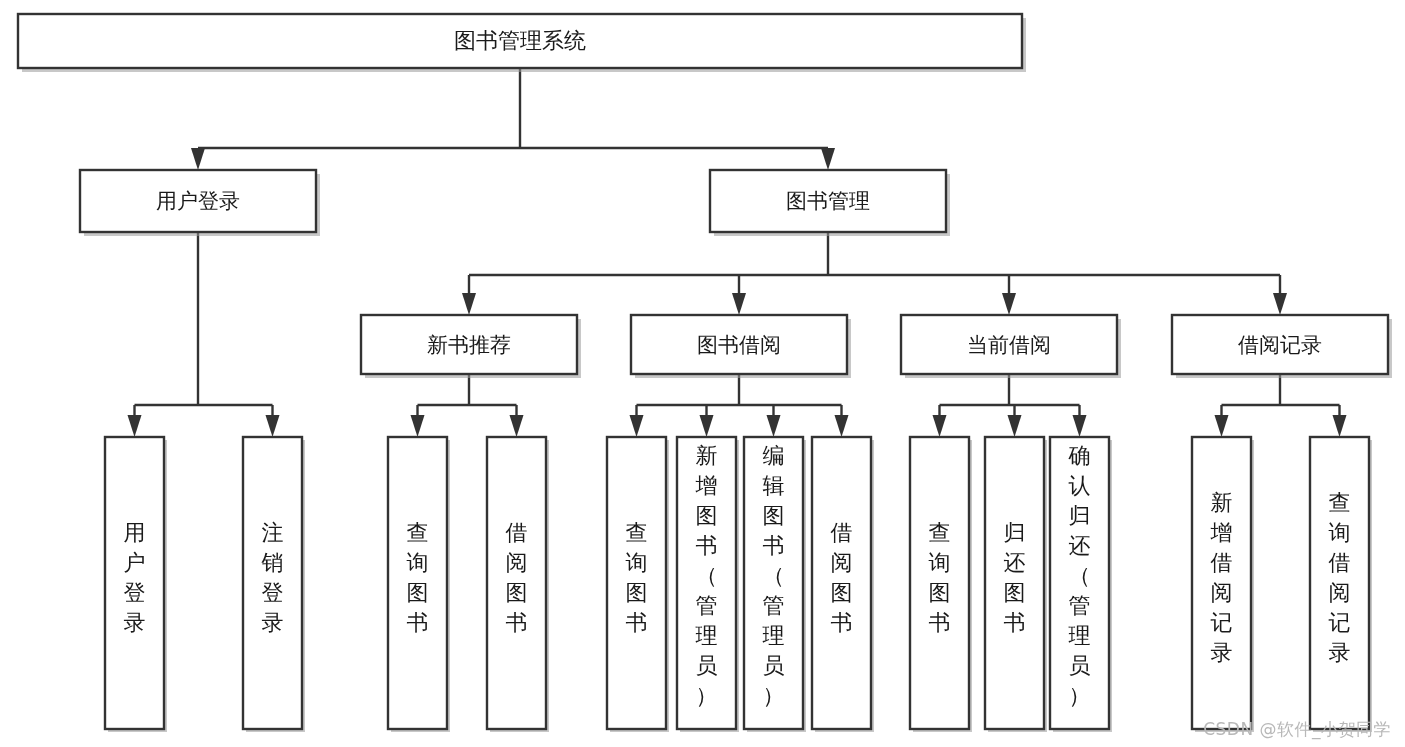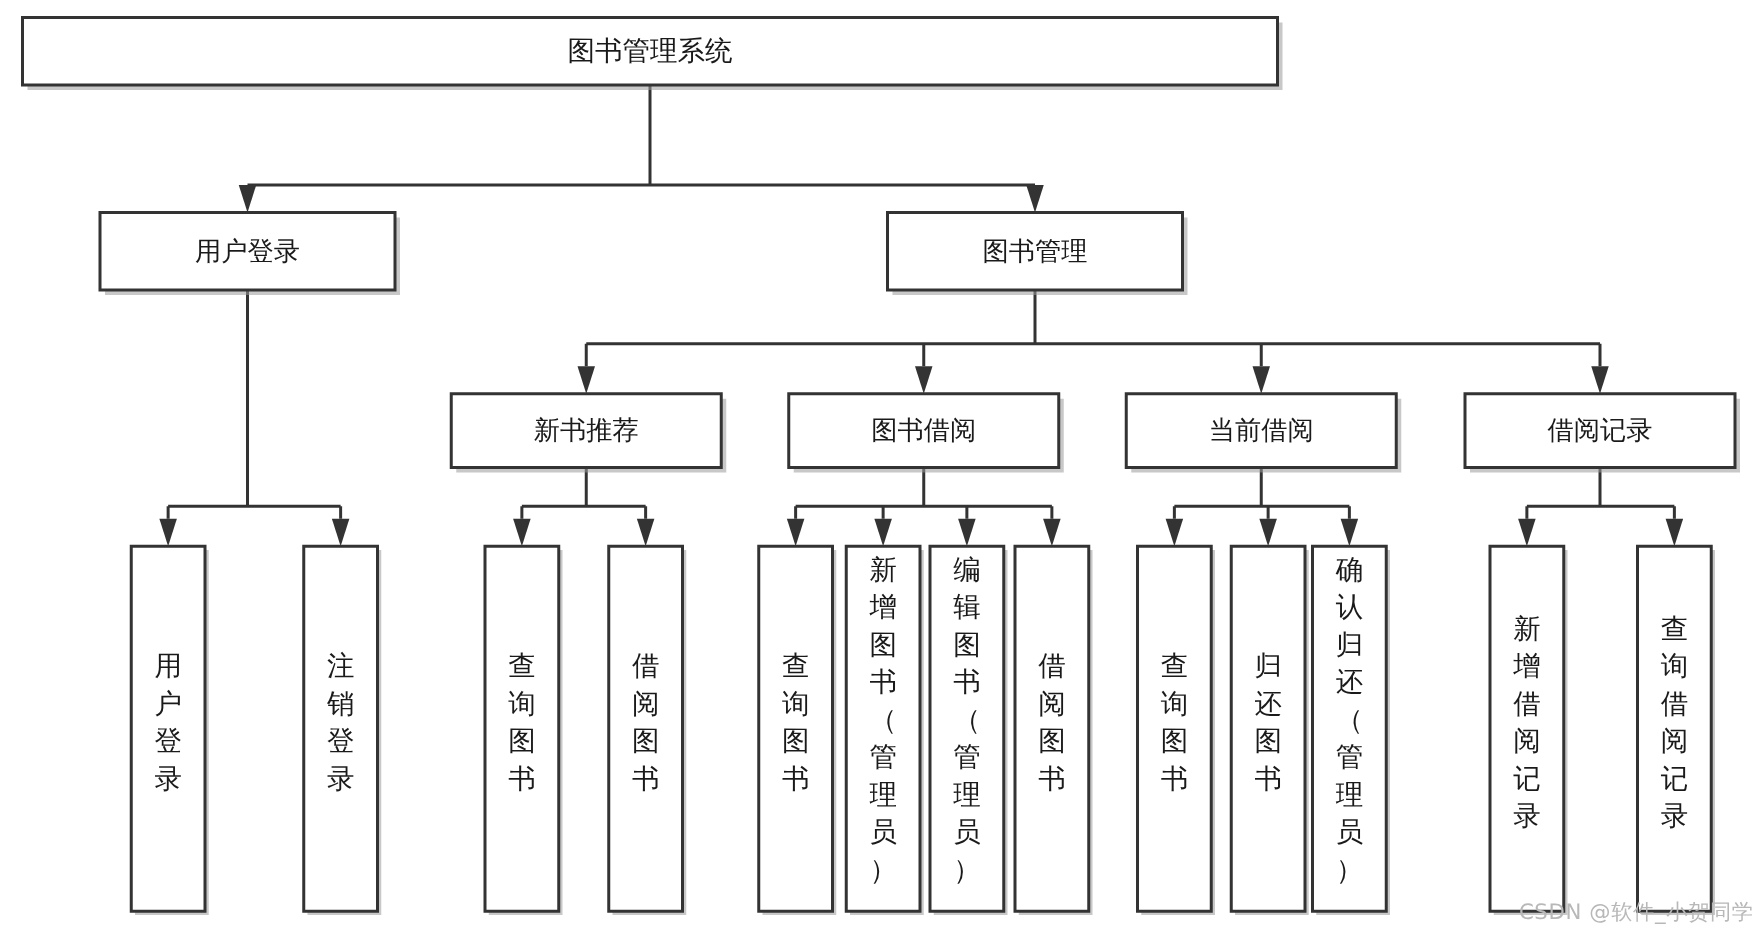--- a/index.html
+++ b/index.html
@@ -57,21 +57,21 @@
     font-size: 22px;
   }
   .leaf-label {
     font-family: "DejaVu Sans", "Liberation Sans", sans-serif;
     fill: #1a1a1a;
     font-size: 22px;
     text-anchor: middle;
   }
   .watermark {
     position: absolute;
-    right: 2px;
+    right: 14px;
     bottom: 6px;
     font-family: "DejaVu Sans", "Liberation Sans", sans-serif;
     font-size: 17px;
     color: #b8b8b8;
     letter-spacing: 0.5px;
     white-space: nowrap;
     user-select: none;
   }
 </style>
 </head>

